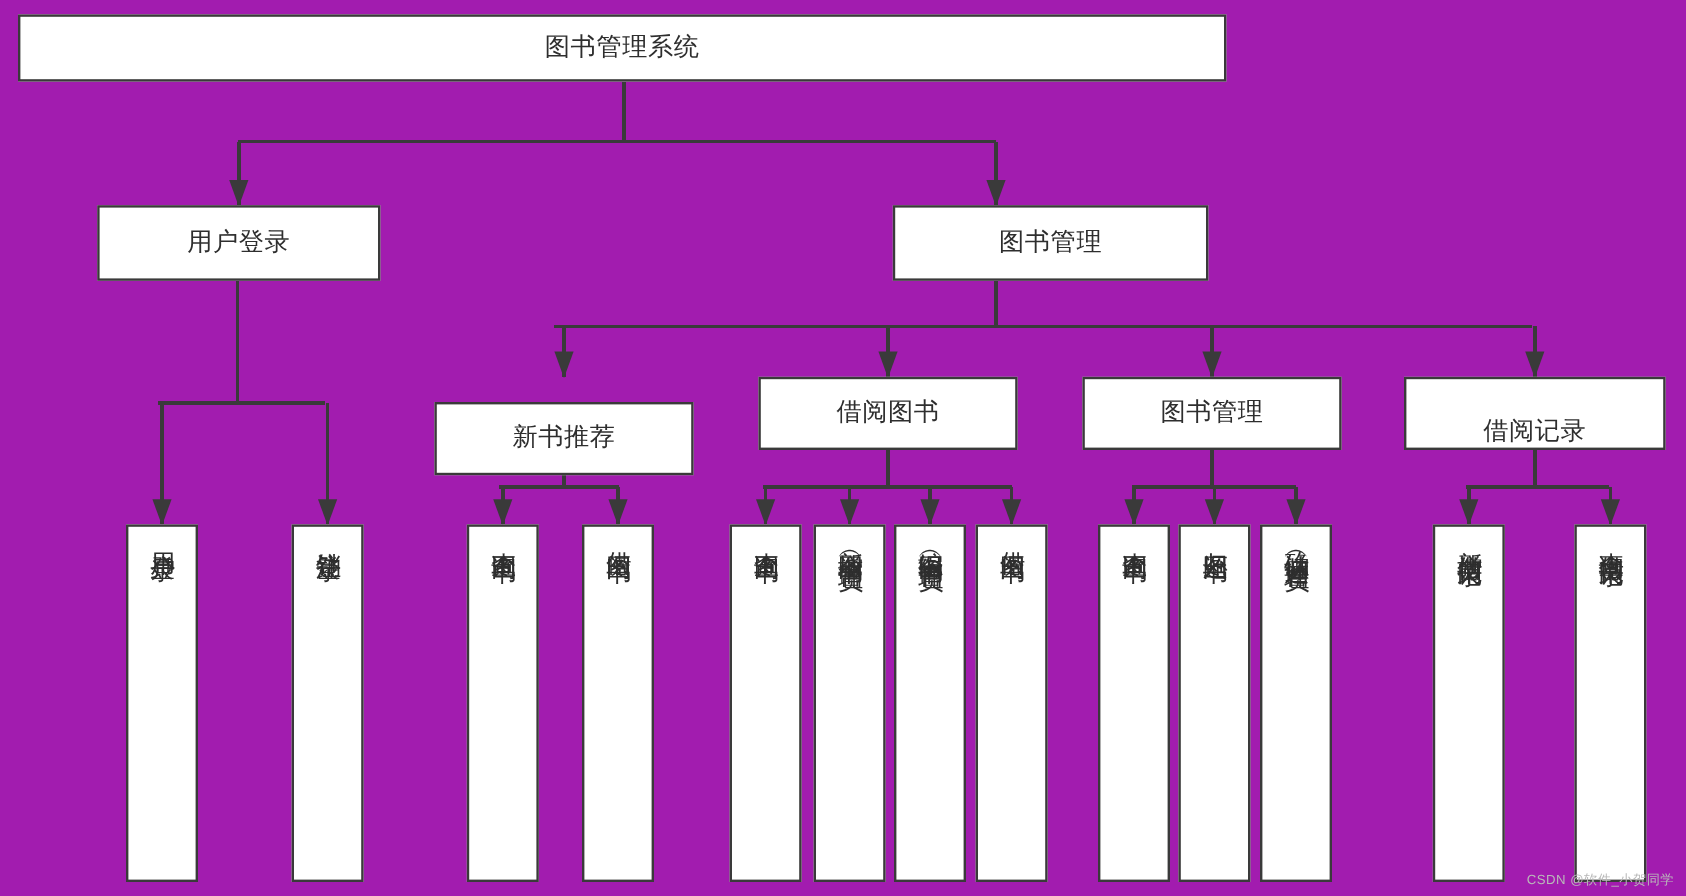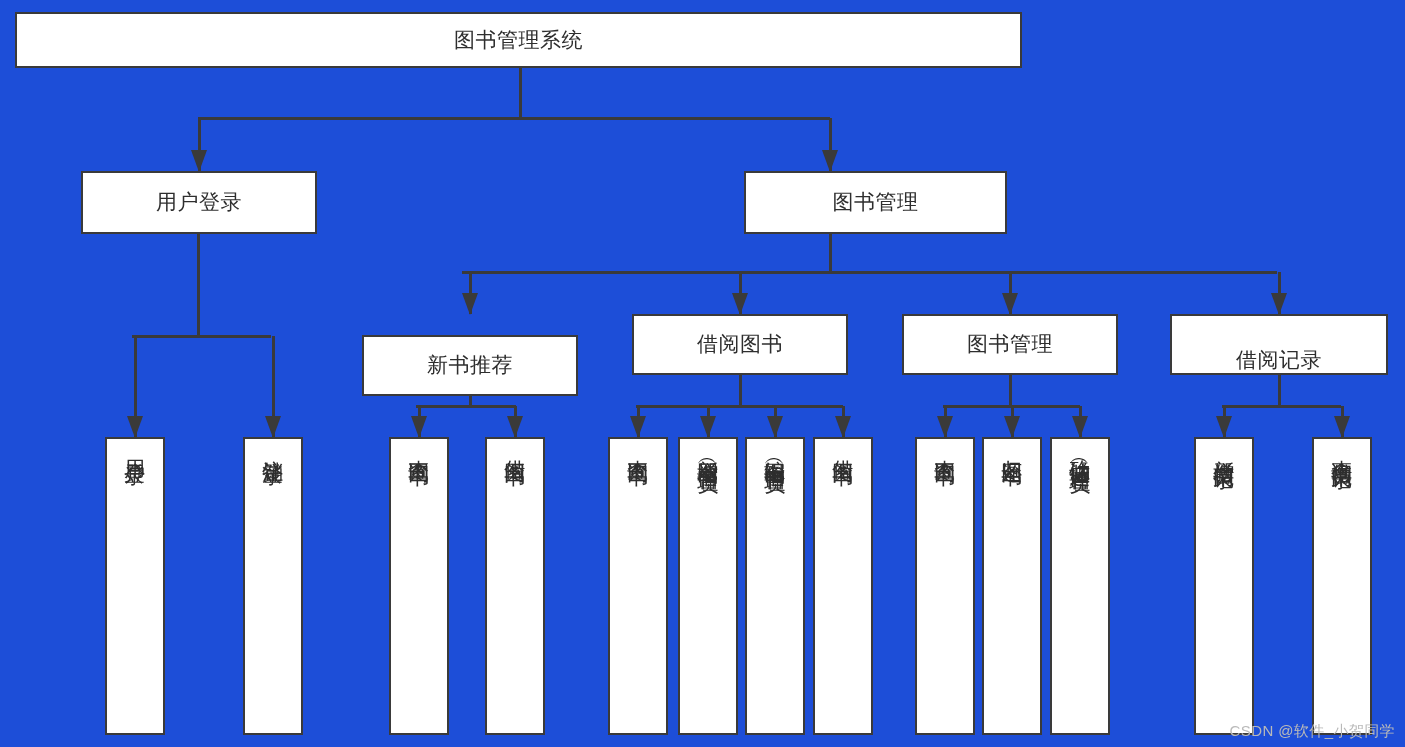--- a/index.html
+++ b/index.html
@@ -8,21 +8,21 @@
     background: #ffffff;
   }
   body {
     font-family: "Liberation Sans", "DejaVu Sans", sans-serif;
     color: #2b2b2b;
   }
   #canvas {
     position: relative;
     width: 1405px;
     height: 747px;
-    background: #1d4ed8;
+    background: #a21caf;
     overflow: hidden;
   }
   #edges {
     position: absolute;
     left: 0;
     top: 0;
     width: 1405px;
     height: 747px;
   }
   .node {
@@ -53,21 +53,21 @@
     font-size: 21px;
     line-height: 1.22;
     letter-spacing: 2px;
     white-space: normal;
     max-height: 100%;
   }
   #watermark {
     position: absolute;
     right: 10px;
     bottom: 6px;
-    font-size: 15px;
+    font-size: 11px;
     color: #b9b9b9;
     z-index: 9;
     white-space: nowrap;
     letter-spacing: 0.4px;
   }
 </style>
 </head>
 <body>
 
 <div id="canvas">

